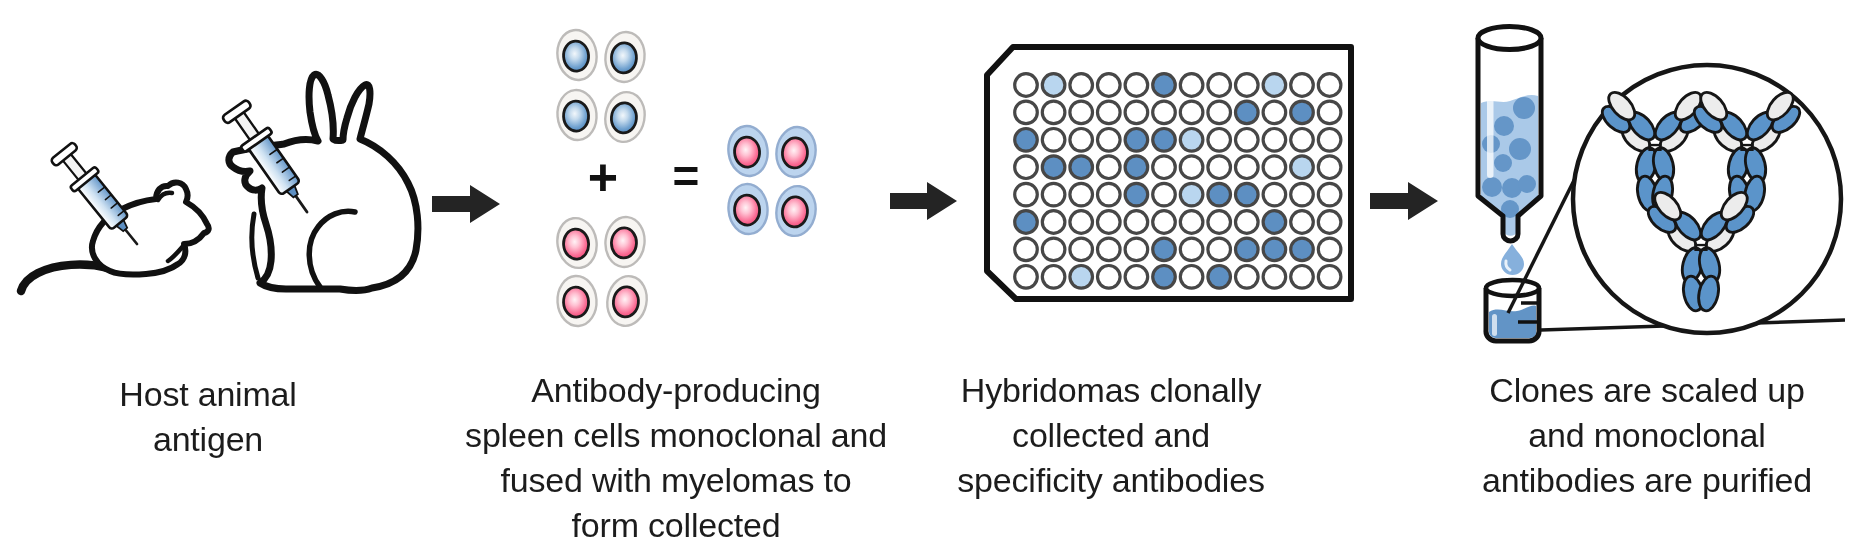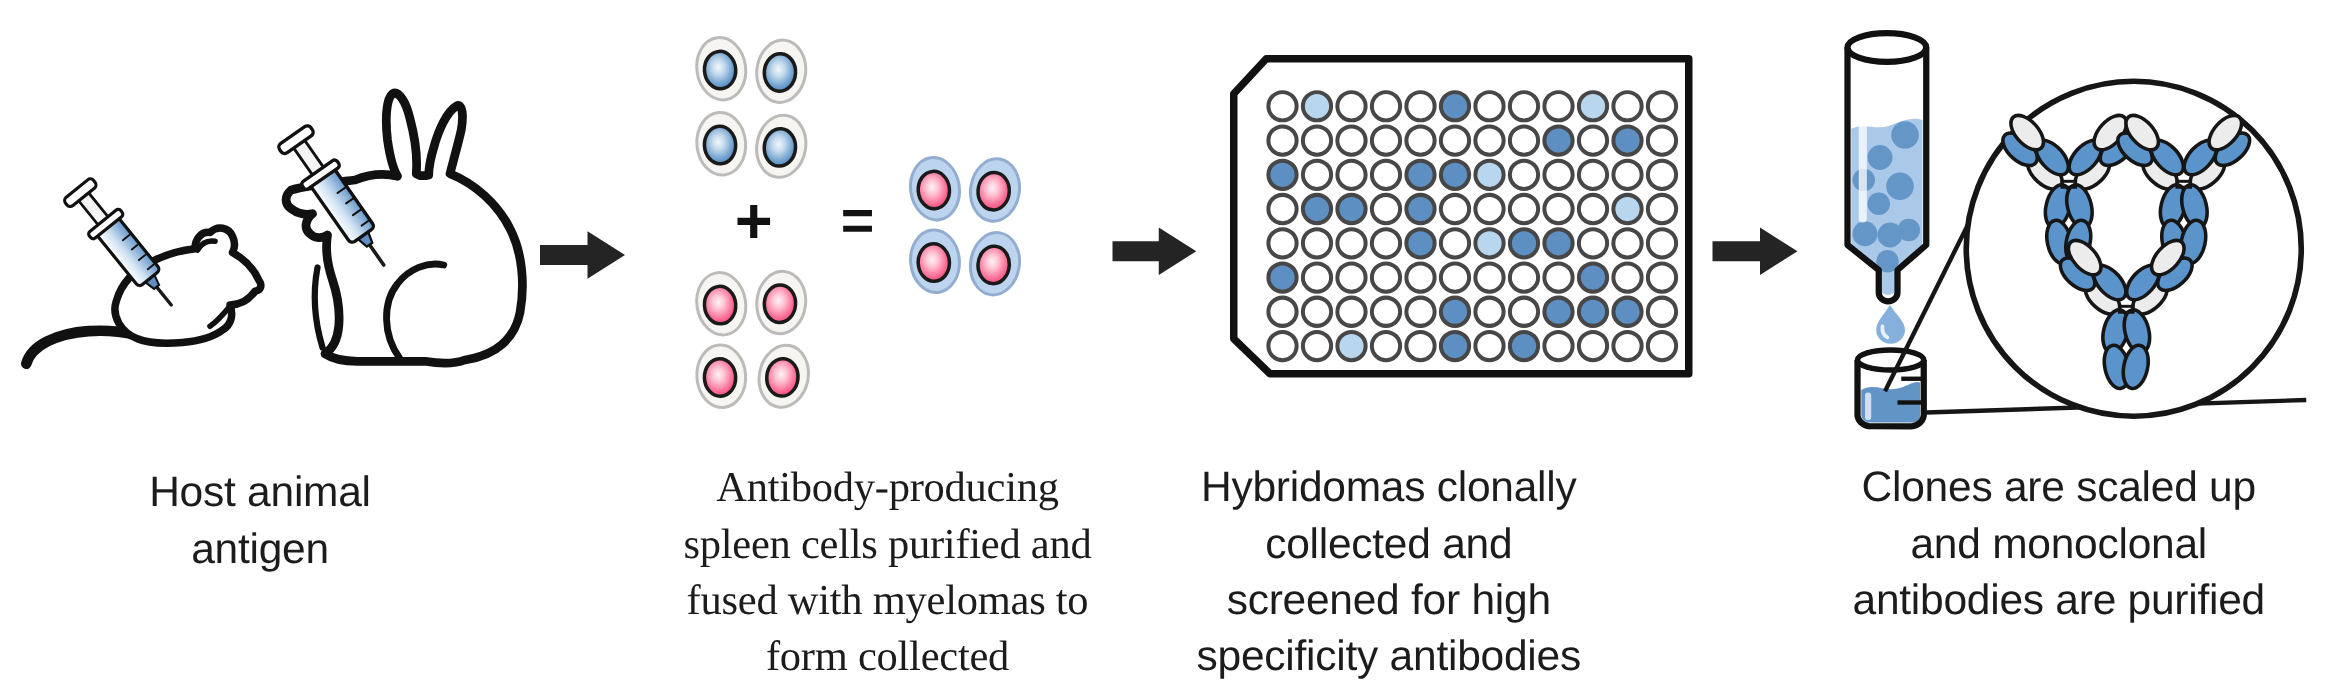--- a/index.html
+++ b/index.html
@@ -3,21 +3,21 @@
 <meta charset="utf-8">
 <title>Diagram</title>
 <style>
   html,body{margin:0;padding:0;background:#fff;}
   #canvas{position:relative;width:1863px;height:560px;background:#fff;overflow:hidden;
           font-family:"Liberation Sans",sans-serif;}
   .caption{position:absolute;top:368px;text-align:center;color:#1c1c1c;
            font-size:34px;line-height:45px;font-weight:500;letter-spacing:-.2px;}
   .caption span{display:block;}
   #cap1{left:28px;width:360px;top:372px;}
-  #cap2{left:470px;width:480px;font-family:Liberation Serif, serif;}
+  #cap2{left:436px;width:480px;}
   #cap3{left:891px;width:440px;}
   #cap4{left:1417px;width:460px;}
   svg{position:absolute;left:0;top:0;}
   .op{font-family:"Liberation Sans",sans-serif;font-weight:700;fill:#111;}
 </style>
 </head>
 <body>
 
 <div id="canvas">
 
@@ -306,28 +306,27 @@
   <use href="#antibody-proto" transform="translate(1747,146) scale(0.95)"></use>
   <use href="#antibody-proto" transform="translate(1701,246) scale(0.95)"></use>
 </svg>
 
 <div class="caption" id="cap1">
   <span>Host animal</span>
   <span>antigen</span>
 </div>
 <div class="caption" id="cap2">
   <span>Antibody-producing</span>
-  <span>spleen cells purified and</span>
+  <span>spleen cells monoclonal and</span>
   <span>fused with myelomas to</span>
   <span>form collected</span>
 </div>
 <div class="caption" id="cap3">
   <span>Hybridomas clonally</span>
   <span>collected and</span>
-  <span>screened for high</span>
   <span>specificity antibodies</span>
 </div>
 <div class="caption" id="cap4">
   <span>Clones are scaled up</span>
   <span>and monoclonal</span>
   <span>antibodies are purified</span>
 </div>
 
 </div>
 

